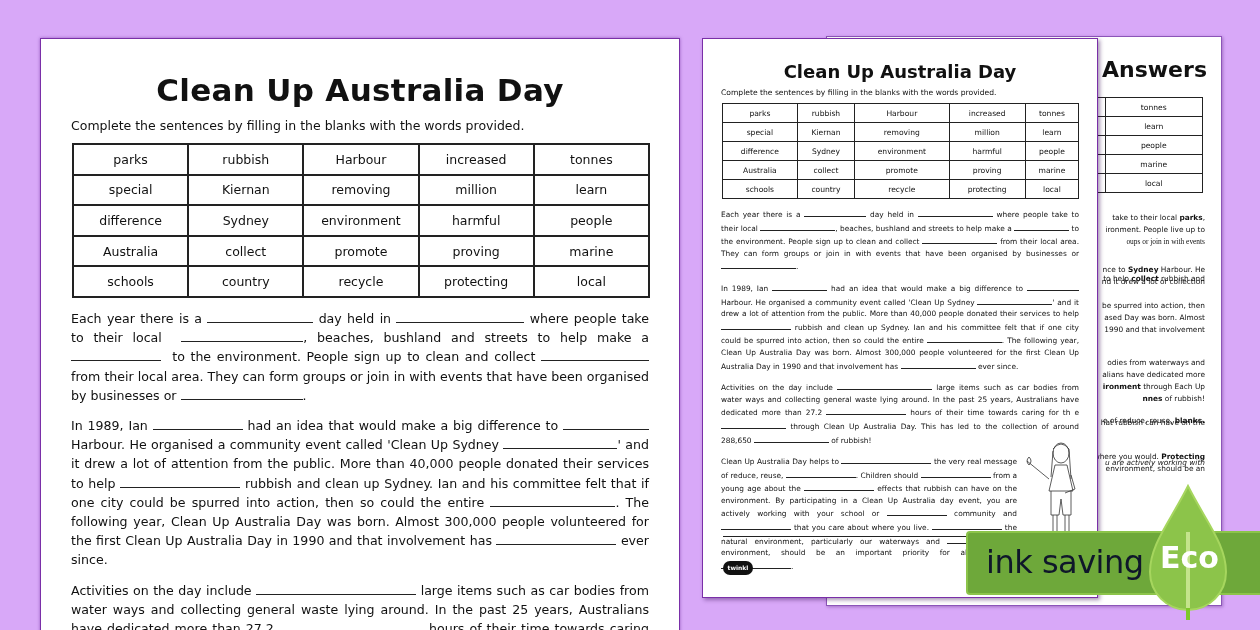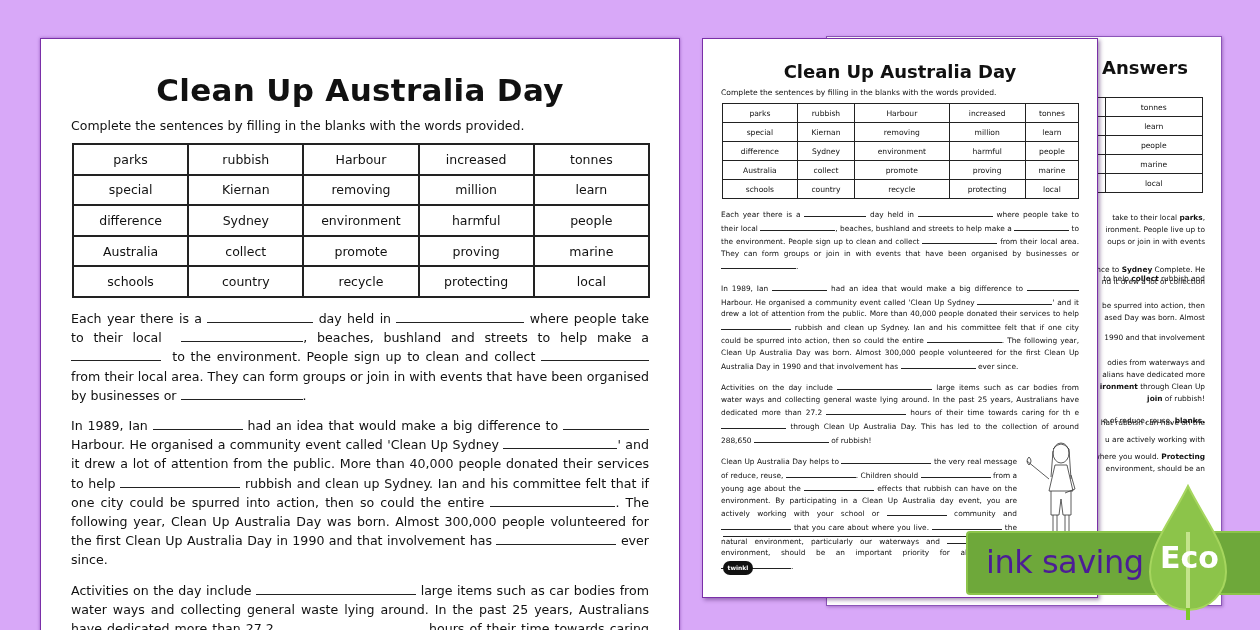--- a/index.html
+++ b/index.html
@@ -28,28 +28,28 @@
   .front .title { font-size: 18px; margin-top: 22px; }
   .front .instr { font-size: 7.6px; margin: 6px 0 0 18px; }
   .front table.words { margin: 6px 0 0 19px; width: 357px; }
   .front table.words td { height: 19px; font-size: 7.6px; border-width: 1.3px; }
   .front .para { font-size: 7.4px; line-height: 11.6px; margin: 8px 18px 0 18px; }
   .front .para.narrow { margin-right: 80px; }
   .front .footer-line { position: absolute; left: 20px; right: 0; top: 497px; border-top: 1px solid #222; }
   .front .logo { position: absolute; left: 20px; top: 522px; width: 30px; height: 14px; background: #111; border-radius: 8px; color: #fff; font-size: 6px; font-weight: bold; text-align: center; line-height: 14px; }
   .girl { position: absolute; left: 322px; top: 400px; width: 60px; height: 112px; }
 
-  .back .title { font-size: 18px; position: absolute; left: 275px; top: 20px; }
+  .back .title { font-size: 22px; position: absolute; left: 275px; top: 20px; }
   .back table.words { position: absolute; left: 180px; top: 60px; width: 196px; }
   .back table.words td { height: 19px; font-size: 7.6px; border-width: 1.3px; width: 50%; }
   .back .para { position: absolute; left: 200px; width: 178px; font-size: 7.4px; line-height: 11.6px; text-align: right; white-space: nowrap; overflow: hidden; }
   .back .para b { font-weight: bold; }
 
   .eco-banner { position: absolute; left: 966px; top: 531px; width: 300px; height: 64px; background: #6ea83a; border: 2px solid #8cc44a; border-radius: 4px; }
-  .eco-text { position: absolute; left: 18px; top: 10px; color: #4c1d95; font-size: 32px; font-family: "DejaVu Sans", sans-serif; letter-spacing: -0.5px; }
+  .eco-text { position: absolute; left: 18px; top: 10px; color: #0f172a; font-size: 32px; font-family: "DejaVu Sans", sans-serif; letter-spacing: -0.5px; }
   .leaf { position: absolute; left: 1148px; top: 482px; width: 80px; height: 140px; }
   .leaf-text { position: absolute; left: 1160px; top: 540px; color: #fff; font-weight: bold; font-size: 30px; font-family: "DejaVu Sans", sans-serif; }
 </style>
 </head>
 <body>
 
 <div class="page back">
   <div class="title">Answers</div>
   <table class="words">
     <tbody id="answers-wb">
@@ -71,34 +71,34 @@
         </tr>
         <tr>
           <td style="text-align: left;">cting</td>
           <td>local</td>
         </tr>
       </tbody>
   </table>
   <div id="answers-lines">
       <div class="para" style="top: 175px;"><span>take to their local </span><b>parks</b><span>,</span></div>
       <div class="para" style="top: 187px;"><span>ironment. People live up to</span><b></b><span></span></div>
-      <div class="para" style="top: 199px;"><span>oups or join in with events</span><b></b><span></span></div>
-      <div class="para" style="top: 227px;"><span>nce to </span><b>Sydney</b><span> Complete. He</span></div>
+      <div class="para" style="top: 199px; font-family: Liberation Serif, serif;"><span>oups or join in with events</span><b></b><span></span></div>
+      <div class="para" style="top: 227px;"><span>nce to </span><b>Sydney</b><span> Harbour. He</span></div>
       <div class="para" style="top: 239px;"><span>nd it drew a lot of collection</span><b></b><span></span></div>
       <div class="para" style="top: 236px;"><span>to help </span><b>collect</b><span> rubbish and</span></div>
       <div class="para" style="top: 263px;"><span>be spurred into action, then</span><b></b><span></span></div>
       <div class="para" style="top: 275px;"><span>ased Day was born. Almost</span><b></b><span></span></div>
-      <div class="para" style="top: 287px; margin-top: 8px;"><span>1990 and that involvement</span><b></b><span></span></div>
+      <div class="para" style="top: 287px;"><span>1990 and that involvement</span><b></b><span></span></div>
       <div class="para" style="top: 320px;"><span>odies from waterways and</span><b></b><span></span></div>
       <div class="para" style="top: 332px;"><span>alians have dedicated more</span><b></b><span></span></div>
-      <div class="para" style="top: 344px;"><span></span><b>ironment</b><span> through Clean Up</span></div>
-      <div class="para" style="top: 356px;"><span></span><b>join</b><span> of rubbish!</span></div>
+      <div class="para" style="top: 344px;"><span></span><b>ironment</b><span> through Each Up</span></div>
+      <div class="para" style="top: 356px;"><span></span><b>nnes</b><span> of rubbish!</span></div>
       <div class="para" style="top: 378px;"><span>e of reduce, reuse, </span><b>blanks.</b><span></span></div>
       <div class="para" style="top: 380px;"><span>hat rubbish can have on the</span><b></b><span></span></div>
-      <div class="para" style="top: 397px;"><span>u are actively working with</span><b></b><span></span></div>
+      <div class="para" style="top: 420px; font-style: italic;"><span>u are actively working with</span><b></b><span></span></div>
       <div class="para" style="top: 414px;"><span>where you would. </span><b>Protecting</b><span></span></div>
       <div class="para" style="top: 426px;"><span>environment, should be an</span><b></b><span></span></div>
     </div>
 </div>
 
 <div class="page front">
   <div class="title">Clean Up Australia Day</div>
   <div class="instr">Complete the sentences by filling in the blanks with the words provided.</div>
   <table class="words">
     <tbody class="wb-body">

